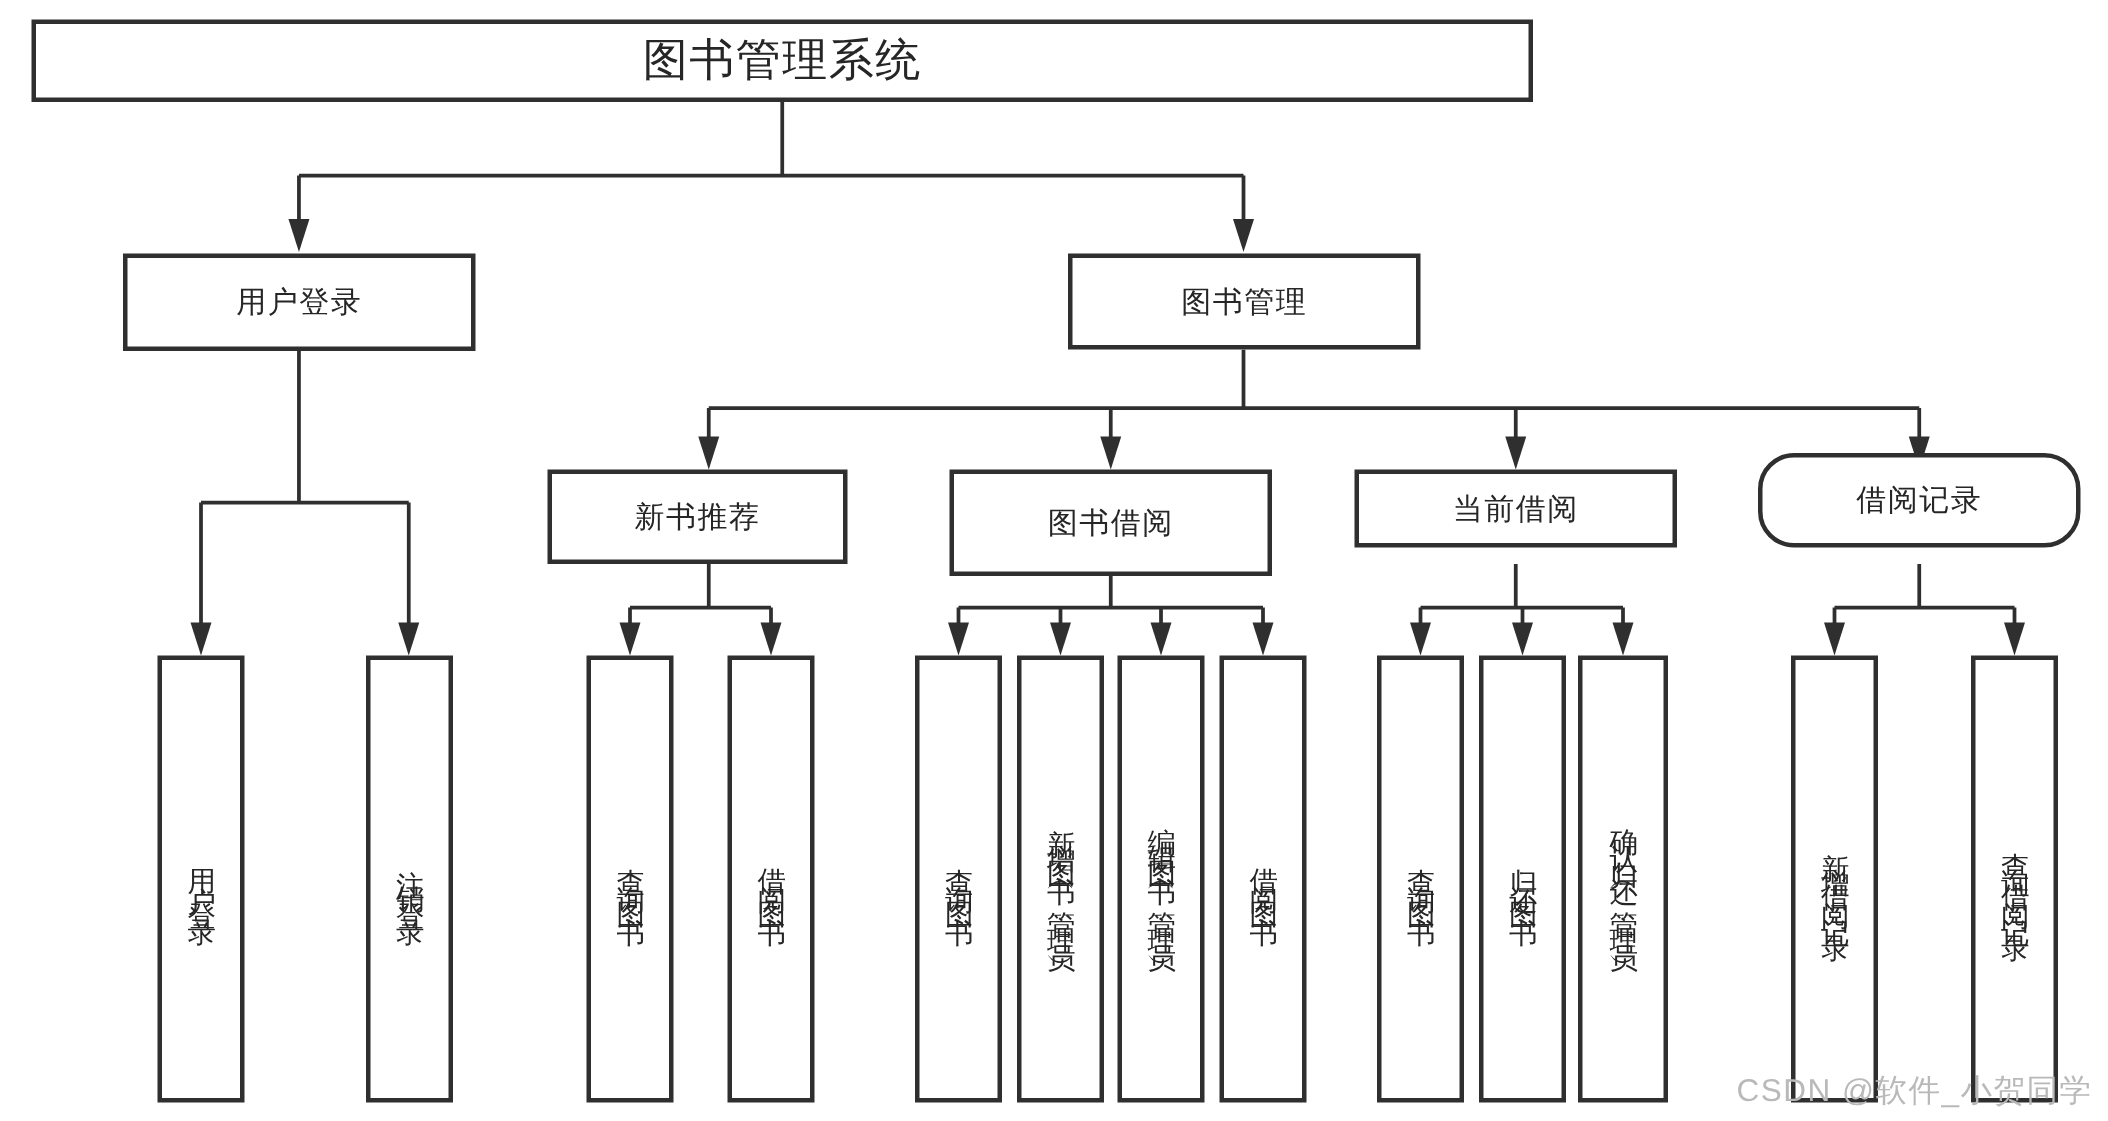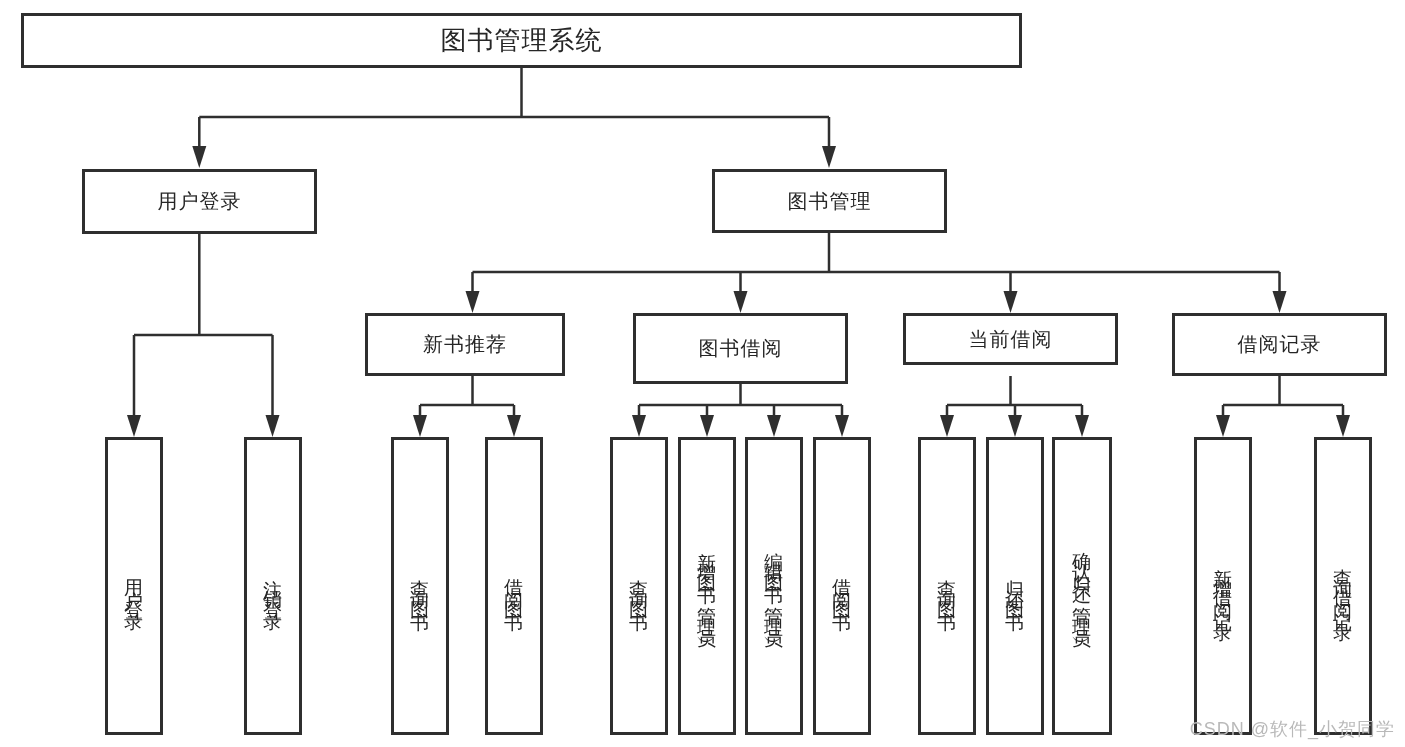--- a/index.html
+++ b/index.html
@@ -28,21 +28,21 @@
     border: 3px solid #2f2f2f;
     background: #ffffff;
     display: flex;
     align-items: center;
     justify-content: center;
     color: #262626;
     font-size: 20px;
     letter-spacing: 1px;
     white-space: nowrap;
   }
-  .box.root { font-size: 26px; }
+  .box.root { font-size: 30px; }
   .leaf {
     position: absolute;
     box-sizing: border-box;
     top: 437px;
     width: 58px;
     height: 298px;
     border: 3px solid #2f2f2f;
     background: #ffffff;
     display: flex;
     align-items: center;
@@ -54,21 +54,21 @@
     font-size: 19px;
     line-height: 1;
     letter-spacing: 11px;
     color: #262626;
     white-space: nowrap;
   }
   .watermark {
     position: absolute;
     right: 10px;
     bottom: 6px;
-    font-size: 18px;
+    font-size: 21px;
     color: #b9b9b9;
     letter-spacing: 1px;
     white-space: nowrap;
   }
 </style>
 </head>
 <body>
 
 <div id="stage">
 
@@ -109,21 +109,21 @@
   </svg>
 
   <div class="box root" style="left:21px; top:13px; width:1001px; height:55px;">图书管理系统</div>
 
   <div class="box" style="left:82px; top:169px; width:235px; height:65px;">用户登录</div>
   <div class="box" style="left:712px; top:169px; width:235px; height:64px;">图书管理</div>
 
   <div class="box" style="left:365px; top:313px; width:200px; height:63px;">新书推荐</div>
   <div class="box" style="left:633px; top:313px; width:215px; height:71px;">图书借阅</div>
   <div class="box" style="left:903px; top:313px; width:215px; height:52px;">当前借阅</div>
-  <div class="box" style="left:1172px; top:313px; width:215px; height:63px;">借阅记录</div>
+  <div class="box" style="left:1172px; top:302px; width:215px; height:63px;border-radius:24px;">借阅记录</div>
 
   <div class="leaf" style="left:105px;">
     <span>用户登录</span>
   </div>
   <div class="leaf" style="left:244px;">
     <span>注销登录</span>
   </div>
 
   <div class="leaf" style="left:391px;">
     <span>查询图书</span>

